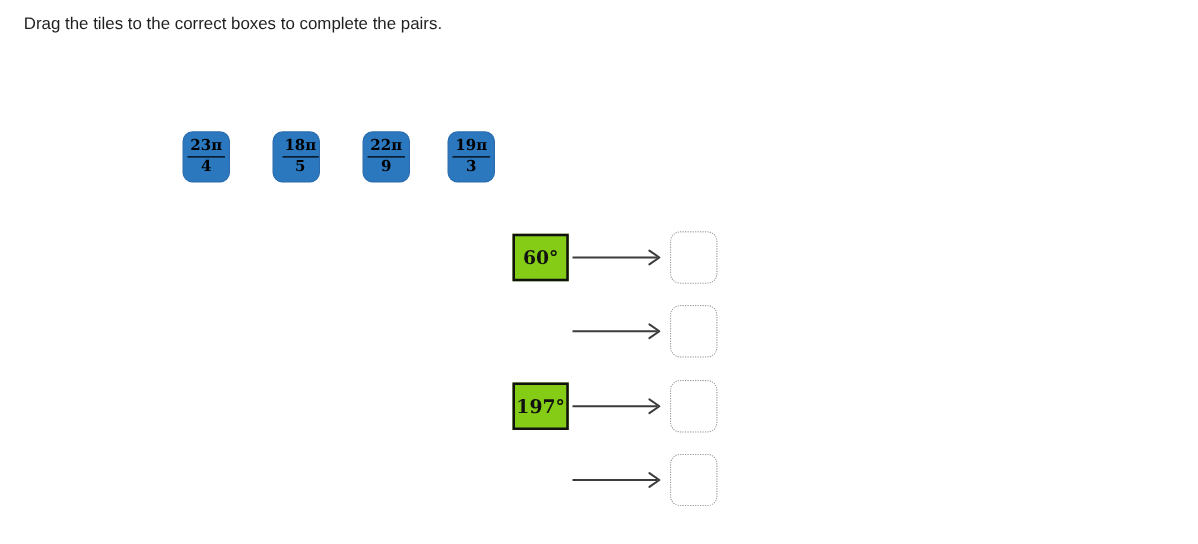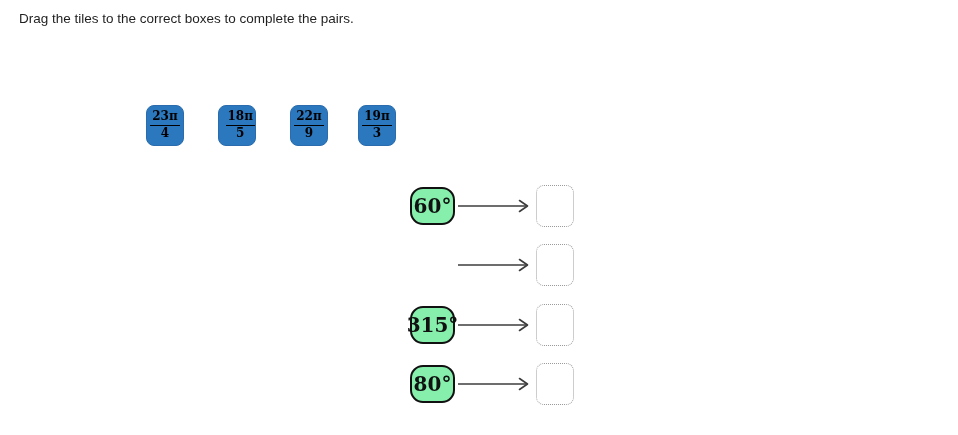--- a/index.html
+++ b/index.html
@@ -63,29 +63,29 @@
     padding-top: 1px;
   }
 
   
   .deg-box {
     position: absolute;
     left: 410px;
     width: 45px;
     height: 38px;
     box-sizing: border-box;
-    background: #86efac;
+    background: #84cc16;
     border: 2.5px solid #111111;
-    border-radius: 13px;
+    border-radius: 0;
     display: flex;
     align-items: center;
     justify-content: center;
     font-family: "DejaVu Serif", serif;
     font-weight: bold;
-    font-size: 20px;
+    font-size: 15px;
     color: #111111;
   }
   .deg-box.r0 { top: 187px; }
   .deg-box.r1 { top: 246px; }
   .deg-box.r2 { top: 306px; }
   .deg-box.r3 { top: 365px; }
 
   
   .arrow {
     position: absolute;
@@ -152,27 +152,26 @@
     <polyline points="62.5,2.5 70.5,8 62.5,13.5" fill="none" stroke-width="1.6" stroke-linecap="round" stroke-linejoin="round" stroke="#3c3c3c"></polyline>
   </svg>
   <div class="drop-box r0"></div>
 
   <svg class="arrow r1" viewBox="0 0 78 16">
     <line x1="1" y1="8" x2="69" y2="8" stroke-width="1.6" stroke="#3c3c3c"></line>
     <polyline points="62.5,2.5 70.5,8 62.5,13.5" fill="none" stroke-width="1.6" stroke-linecap="round" stroke-linejoin="round" stroke="#3c3c3c"></polyline>
   </svg>
   <div class="drop-box r1"></div>
 
-  <div class="deg-box r2">315°</div>
+  <div class="deg-box r2">197°</div>
   <svg class="arrow r2" viewBox="0 0 78 16">
     <line x1="1" y1="8" x2="69" y2="8" stroke-width="1.6" stroke="#3c3c3c"></line>
     <polyline points="62.5,2.5 70.5,8 62.5,13.5" fill="none" stroke-width="1.6" stroke-linecap="round" stroke-linejoin="round" stroke="#3c3c3c"></polyline>
   </svg>
   <div class="drop-box r2"></div>
 
-  <div class="deg-box r3">80°</div>
   <svg class="arrow r3" viewBox="0 0 78 16">
     <line x1="1" y1="8" x2="69" y2="8" stroke-width="1.6" stroke="#3c3c3c"></line>
     <polyline points="62.5,2.5 70.5,8 62.5,13.5" fill="none" stroke-width="1.6" stroke-linecap="round" stroke-linejoin="round" stroke="#3c3c3c"></polyline>
   </svg>
   <div class="drop-box r3"></div>
 
 </div>
 
 </body></html>

